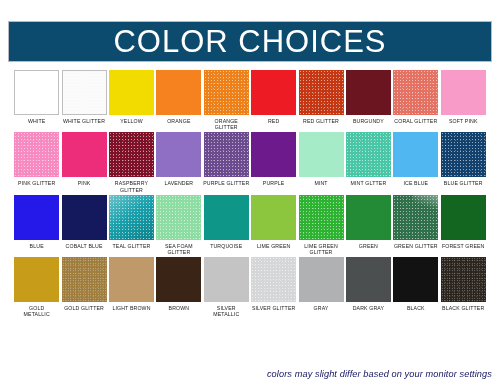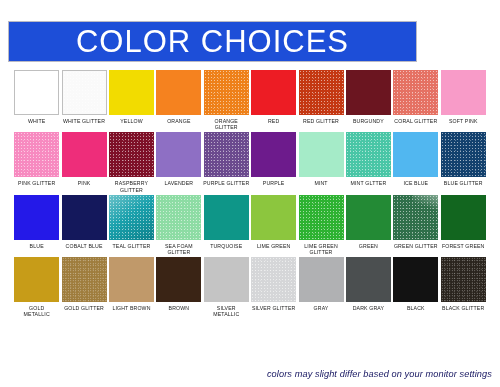--- a/index.html
+++ b/index.html
@@ -13,23 +13,23 @@
     overflow: hidden;
     font-family: "Liberation Sans", sans-serif;
     position: relative;
   }
 
   
   .header-bar {
     position: absolute;
     left: 8px;
     top: 21px;
-    width: 409px;
+    width: 484px;
     height: 41px;
-    background: #1d4ed8;
+    background: #0c4a6e;
     border: 1px solid #b9b9c4;
     box-sizing: border-box;
     display: flex;
     align-items: center;
     justify-content: center;
   }
   .header-title {
     color: #ffffff;
     font-size: 31px;
     letter-spacing: 1.0px;

